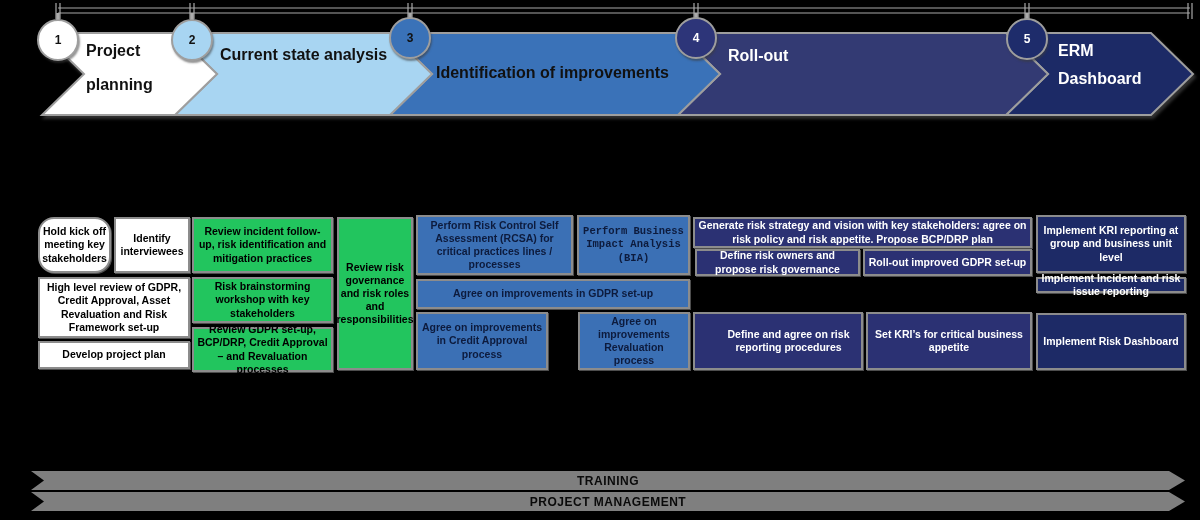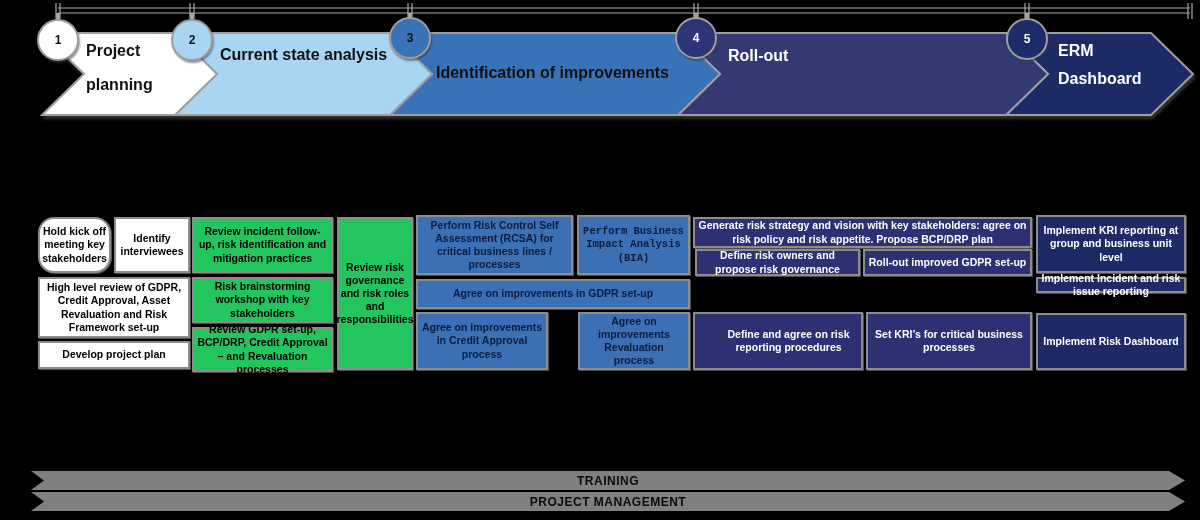--- a/index.html
+++ b/index.html
@@ -118,31 +118,31 @@
   <div class="task white" style="left:38px; top:217px; width:73px;  height:56px;border-radius:16px;">Hold kick off meeting key stakeholders</div>
   <div class="task white" style="left:114px;top:217px; width:76px;  height:56px;">Identify interviewees</div>
   <div class="task white" style="left:38px; top:277px; width:152px; height:61px;">High level review of GDPR, Credit Approval, Asset Revaluation and Risk Framework set-up</div>
   <div class="task white" style="left:38px; top:341px; width:152px; height:28px;">Develop project plan</div>
 
   <div class="task lblue" style="left:192px;top:217px; width:141px; height:56px;">Review incident follow-up, risk identification and mitigation practices</div>
   <div class="task lblue" style="left:192px;top:277px; width:141px; height:46px;">Risk brainstorming workshop with key stakeholders</div>
   <div class="task lblue" style="left:192px;top:327px; width:141px; height:45px;">Review GDPR set-up, BCP/DRP, Credit Approval – and Revaluation processes</div>
   <div class="task lblue" style="left:337px;top:217px; width:76px;  height:153px;">Review risk governance and risk roles and responsibilities</div>
 
-  <div class="task mblue" style="left:416px;top:215px; width:157px; height:60px;">Perform Risk Control Self Assessment (RCSA) for critical business lines / processes</div>
+  <div class="task mblue" style="left:416px;top:215px; width:157px; height:60px;">Perform Risk Control Self Assessment (RCSA) for critical practices lines / processes</div>
   <div class="task mblue" style="left:577px;top:215px; width:113px; height:60px;font-family:Liberation Mono, monospace;">Perform Business Impact Analysis (BIA)</div>
   <div class="task mblue" style="left:416px;top:279px; width:274px; height:30px;">Agree on improvements in GDPR set-up</div>
   <div class="task mblue" style="left:416px;top:312px; width:132px; height:58px;">Agree on improvements in Credit Approval process</div>
   <div class="task mblue" style="left:578px;top:312px; width:112px; height:58px;">Agree on improvements Revaluation process</div>
 
   <div class="task navy" style="left:693px;top:217px; width:339px; height:31px;">Generate risk strategy and vision with key stakeholders: agree on risk policy and risk appetite. Propose BCP/DRP plan</div>
   <div class="task navy" style="left:695px;top:249px; width:165px; height:27px;">Define risk owners and propose risk governance</div>
   <div class="task navy" style="left:863px;top:249px; width:169px; height:27px;">Roll-out improved GDPR set-up</div>
   <div class="task navy" style="left:693px;top:312px; width:170px; height:58px;padding-left:24px;">Define and agree on risk reporting procedures</div>
-  <div class="task navy" style="left:866px;top:312px; width:166px; height:58px;">Set KRI’s for critical business processes</div>
+  <div class="task navy" style="left:866px;top:312px; width:166px; height:58px;">Set KRI’s for critical business appetite</div>
 
   <div class="task dnavy" style="left:1036px;top:215px; width:150px; height:58px;">Implement KRI reporting at group and business unit level</div>
   <div class="task dnavy" style="left:1036px;top:277px; width:150px; height:16px;">Implement Incident and risk issue reporting</div>
   <div class="task dnavy" style="left:1036px;top:313px; width:150px; height:57px;">Implement Risk Dashboard</div>
 
   <div class="bar" style="top:471px;">
     <span>TRAINING</span>
   </div>
   <div class="bar" style="top:492px;">
     <span>PROJECT MANAGEMENT</span>

